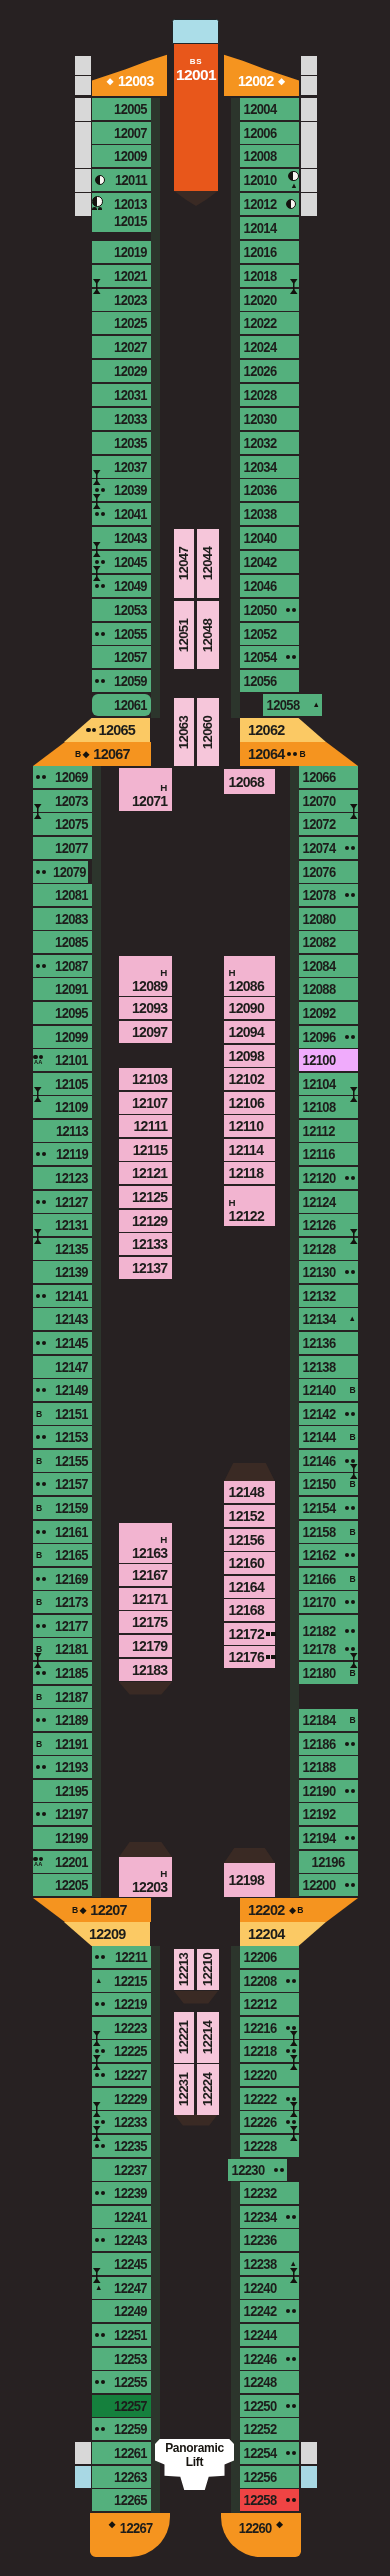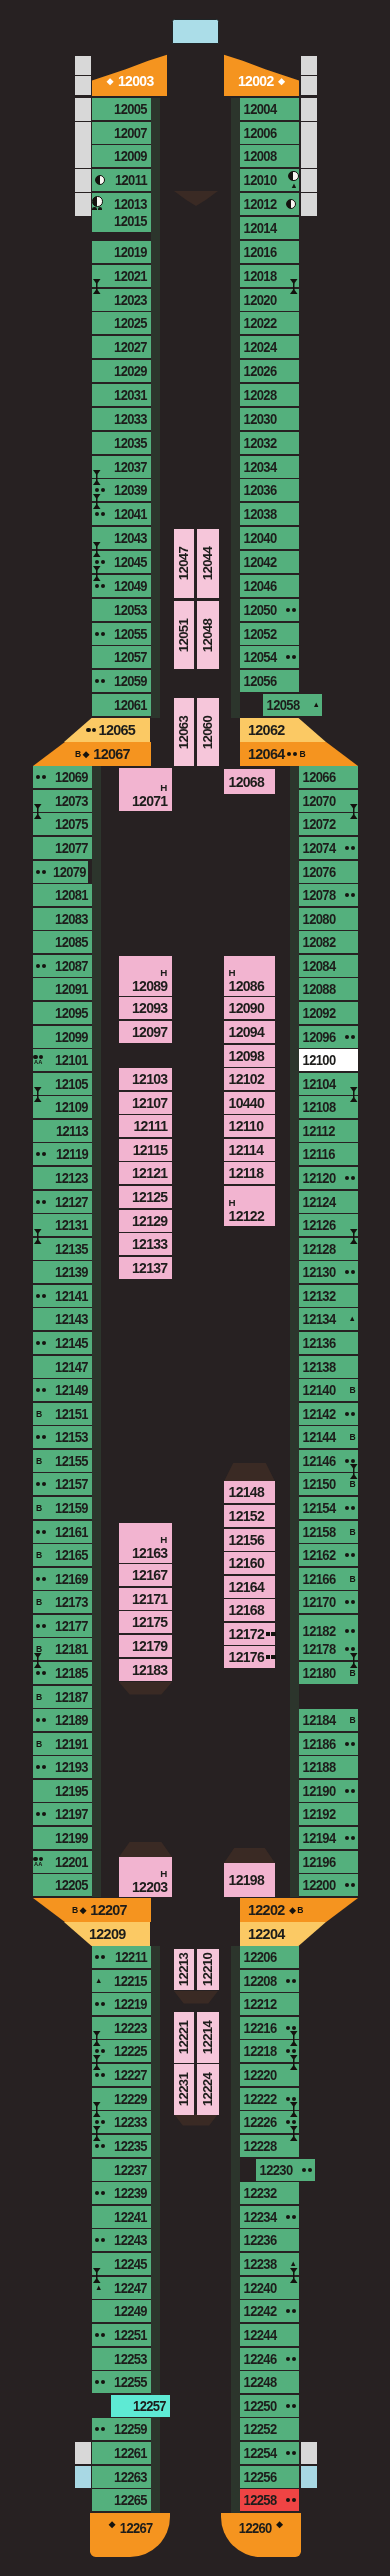--- a/index.html
+++ b/index.html
@@ -187,21 +187,21 @@
     </div>
     <div class="abs cab port" style="left: 92px; top: 670px; width: 59px; height: 22px; background: rgb(84, 176, 125); z-index: 3;">
       <span class="icns">
         <span class="icns" style="padding: 0px; gap: 1.1px;">
           <i class="dt"></i>
           <i class="dt"></i>
         </span>
       </span>
       <span class="num">12059</span>
     </div>
-    <div class="abs cab port" style="left: 92px; top: 694px; width: 59px; height: 22px; background: rgb(84, 176, 125); z-index: 3;">
+    <div class="abs cab port" style="left: 92px; top: 694px; width: 59px; height: 22px; background: rgb(84, 176, 125); z-index: 3; border-radius: 6px;">
       <span class="num">12061</span>
     </div>
     <div class="abs cab stbd" style="left: 240px; top: 98px; width: 59px; height: 22px; background: rgb(84, 176, 125); z-index: 3;">
       <span class="num">12004</span>
     </div>
     <div class="abs cab stbd" style="left: 240px; top: 122px; width: 59px; height: 22px; background: rgb(84, 176, 125); z-index: 3;">
       <span class="num">12006</span>
     </div>
     <div class="abs cab stbd" style="left: 240px; top: 145px; width: 59px; height: 22px; background: rgb(84, 176, 125); z-index: 3;">
       <span class="num">12008</span>
@@ -670,21 +670,21 @@
     </div>
     <div class="abs cab stbd" style="left: 299px; top: 1026px; width: 59px; height: 22px; background: rgb(84, 176, 125); z-index: 3;">
       <span class="num">12096</span>
       <span class="icns" style="margin-left: auto;">
         <span class="icns" style="padding: 0px; gap: 1.1px;">
           <i class="dt"></i>
           <i class="dt"></i>
         </span>
       </span>
     </div>
-    <div class="abs cab stbd" style="left: 299px; top: 1049px; width: 59px; height: 22px; background: #ffffff; z-index: 3;">
+    <div class="abs cab stbd" style="left: 299px; top: 1049px; width: 59px; height: 22px; background: #f0abfc; z-index: 3;">
       <span class="num">12100</span>
     </div>
     <div class="abs cab stbd" style="left: 299px; top: 1073px; width: 59px; height: 22px; background: rgb(84, 176, 125); z-index: 3;">
       <span class="num">12104</span>
     </div>
     <div class="abs " style="left: 350px; top: 1087px; width: 7.5px; height: 15px; z-index: 7;">
       <svg class="divsvg" viewBox="0 0 13 26" style="left:0;top:0">
         <polygon points="0,0 13,0 6.5,9" fill="#14120e"></polygon>
         <rect x="5.2" y="7" width="2.6" height="12" fill="#14120e"></rect>
         <polygon points="0,26 13,26 6.5,17" fill="#14120e"></polygon>
@@ -899,21 +899,21 @@
     </div>
     <div class="abs cab stbd" style="left: 299px; top: 1827px; width: 59px; height: 22px; background: rgb(84, 176, 125); z-index: 3;">
       <span class="num">12194</span>
       <span class="icns" style="margin-left: auto;">
         <span class="icns" style="padding: 0px; gap: 1.1px;">
           <i class="dt"></i>
           <i class="dt"></i>
         </span>
       </span>
     </div>
-    <div class="abs cab stbd" style="left: 299px; top: 1851px; width: 59px; height: 22px; background: rgb(84, 176, 125); z-index: 3;">
+    <div class="abs cab stbd" style="left: 299px; top: 1851px; width: 59px; height: 22px; background: rgb(84, 176, 125); z-index: 3; justify-content: center;">
       <span class="num">12196</span>
     </div>
     <div class="abs cab stbd" style="left: 299px; top: 1874px; width: 59px; height: 22px; background: rgb(84, 176, 125); z-index: 3;">
       <span class="num">12200</span>
       <span class="icns" style="margin-left: auto;">
         <span class="icns" style="padding: 0px; gap: 1.1px;">
           <i class="dt"></i>
           <i class="dt"></i>
         </span>
       </span>
@@ -1069,21 +1069,21 @@
     </div>
     <div class="abs cab port" style="left: 92px; top: 2371px; width: 59px; height: 22px; background: rgb(84, 176, 125); z-index: 3;">
       <span class="icns">
         <span class="icns" style="padding: 0px; gap: 1.1px;">
           <i class="dt"></i>
           <i class="dt"></i>
         </span>
       </span>
       <span class="num">12255</span>
     </div>
-    <div class="abs cab port" style="left: 92px; top: 2395px; width: 59px; height: 22px; background: #5eead4; z-index: 3; margin-left: 19px;">
+    <div class="abs cab port" style="left: 92px; top: 2395px; width: 59px; height: 22px; background: #15803d; z-index: 3;">
       <span class="num">12257</span>
     </div>
     <div class="abs cab port" style="left: 92px; top: 2418px; width: 59px; height: 22px; background: rgb(84, 176, 125); z-index: 3;">
       <span class="icns">
         <span class="icns" style="padding: 0px; gap: 1.1px;">
           <i class="dt"></i>
           <i class="dt"></i>
         </span>
       </span>
       <span class="num">12259</span>
@@ -1175,21 +1175,21 @@
     <div class="abs " style="left: 290px; top: 2126px; width: 7.5px; height: 15px; z-index: 7;">
       <svg class="divsvg" viewBox="0 0 13 26" style="left:0;top:0">
         <polygon points="0,0 13,0 6.5,9" fill="#14120e"></polygon>
         <rect x="5.2" y="7" width="2.6" height="12" fill="#14120e"></rect>
         <polygon points="0,26 13,26 6.5,17" fill="#14120e"></polygon>
       </svg>
     </div>
     <div class="abs cab stbd" style="left: 240px; top: 2135px; width: 59px; height: 22px; background: rgb(84, 176, 125); z-index: 3;">
       <span class="num">12228</span>
     </div>
-    <div class="abs cab stbd" style="left: 256px; top: 2159px; width: 59px; height: 22px; background: rgb(84, 176, 125); z-index: 3;">
+    <div class="abs cab stbd" style="left: 228px; top: 2159px; width: 59px; height: 22px; background: rgb(84, 176, 125); z-index: 3;">
       <span class="num">12230</span>
       <span class="icns" style="margin-left: auto;">
         <span class="icns" style="padding: 0px; gap: 1.1px;">
           <i class="dt"></i>
           <i class="dt"></i>
         </span>
       </span>
     </div>
     <div class="abs cab stbd" style="left: 240px; top: 2182px; width: 59px; height: 22px; background: rgb(84, 176, 125); z-index: 3;">
       <span class="num">12232</span>
@@ -1297,20 +1297,24 @@
     <div class="abs " style="left: 301px; top: 145px; width: 15.5px; height: 23px; background: rgb(216, 216, 216); z-index: 2;"></div>
     <div class="abs " style="left: 75px; top: 169px; width: 15.5px; height: 23px; background: rgb(216, 216, 216); z-index: 2;"></div>
     <div class="abs " style="left: 301px; top: 169px; width: 15.5px; height: 23px; background: rgb(216, 216, 216); z-index: 2;"></div>
     <div class="abs " style="left: 75px; top: 193px; width: 15.5px; height: 23px; background: rgb(216, 216, 216); z-index: 2;"></div>
     <div class="abs " style="left: 301px; top: 193px; width: 15.5px; height: 23px; background: rgb(216, 216, 216); z-index: 2;"></div>
     <div class="abs " style="left: 75px; top: 2442px; width: 15.5px; height: 22.4px; background: rgb(216, 216, 216); z-index: 2;"></div>
     <div class="abs " style="left: 75px; top: 2466px; width: 15.5px; height: 22.4px; background: rgb(168, 216, 228); z-index: 2;"></div>
     <div class="abs " style="left: 301px; top: 2442px; width: 15.5px; height: 22.4px; background: rgb(216, 216, 216); z-index: 2;"></div>
     <div class="abs " style="left: 301px; top: 2466px; width: 15.5px; height: 22.4px; background: rgb(168, 216, 228); z-index: 2;"></div>
     <div class="abs " style="left: 172px; top: 19px; width: 47px; height: 25px; background: rgb(171, 221, 232); border: 1.1px solid rgb(31, 37, 39); border-radius: 2.3px 2.3px 0px 0px; z-index: 4;"></div>
+    <div class="abs " style="left: 174px; top: 44px; width: 44px; height: 147px; background: rgb(232, 87, 27); z-index: 4; display: flex; flex-direction: column; align-items: center; padding-top: 12.6px;">
+      <span style="color:#fff;font-weight:bold;font-size:8px;letter-spacing:0.6px">BS</span>
+      <span style="color:#fff;font-weight:bold;font-size:15.5px;letter-spacing:-0.6px">12001</span>
+    </div>
     <div class="abs " style="left: 174px; top: 191px; width: 44px; height: 15px; background: rgb(58, 42, 36); clip-path: polygon(0px 0px, 100% 0px, 72% 60%, 50% 100%, 28% 60%); z-index: 2;"></div>
     <div class="abs cab whitetx" style="left: 92px; top: 53px; width: 75px; height: 43px; background: rgb(245, 148, 31); clip-path: polygon(0px 64%, 45% 38%, 75% 18%, 100% 4%, 100% 100%, 0px 100%); z-index: 3; justify-content: center; font-size: 15.5px; padding-top: 12.6px;">
       <span class="icns">
         <span class="dia" style="color: rgb(255, 255, 255);">◆</span>
       </span>
       <span class="num" style="margin: 0px; padding: 0px; color: rgb(255, 255, 255);">12003</span>
     </div>
     <div class="abs cab whitetx" style="left: 224px; top: 53px; width: 75px; height: 43px; background: rgb(245, 148, 31); clip-path: polygon(0px 4%, 25% 18%, 55% 38%, 100% 64%, 100% 100%, 0px 100%); z-index: 3; justify-content: center; font-size: 15.5px; padding-top: 12.6px;">
       <span class="num" style="margin: 0px; padding: 0px; color: rgb(255, 255, 255);">12002</span>
       <span class="icns">
@@ -1421,21 +1425,21 @@
     <div class="abs " style="left: 224px; top: 1021px; width: 51px; height: 22.4px; background: rgb(242, 180, 208); z-index: 3; display: flex; align-items: center; justify-content: flex-start; padding: 0px 4.6px;">
       <span class="pinknum">12094</span>
     </div>
     <div class="abs " style="left: 224px; top: 1045px; width: 51px; height: 22.4px; background: rgb(242, 180, 208); z-index: 3; display: flex; align-items: center; justify-content: flex-start; padding: 0px 4.6px;">
       <span class="pinknum">12098</span>
     </div>
     <div class="abs " style="left: 224px; top: 1068px; width: 51px; height: 22.4px; background: rgb(242, 180, 208); z-index: 3; display: flex; align-items: center; justify-content: flex-start; padding: 0px 4.6px;">
       <span class="pinknum">12102</span>
     </div>
     <div class="abs " style="left: 224px; top: 1092px; width: 51px; height: 22.4px; background: rgb(242, 180, 208); z-index: 3; display: flex; align-items: center; justify-content: flex-start; padding: 0px 4.6px;">
-      <span class="pinknum">10440</span>
+      <span class="pinknum">12106</span>
     </div>
     <div class="abs " style="left: 224px; top: 1115px; width: 51px; height: 22.4px; background: rgb(242, 180, 208); z-index: 3; display: flex; align-items: center; justify-content: flex-start; padding: 0px 4.6px;">
       <span class="pinknum">12110</span>
     </div>
     <div class="abs " style="left: 224px; top: 1139px; width: 51px; height: 22.4px; background: rgb(242, 180, 208); z-index: 3; display: flex; align-items: center; justify-content: flex-start; padding: 0px 4.6px;">
       <span class="pinknum">12114</span>
     </div>
     <div class="abs " style="left: 224px; top: 1162px; width: 51px; height: 22.4px; background: rgb(242, 180, 208); z-index: 3; display: flex; align-items: center; justify-content: flex-start; padding: 0px 4.6px;">
       <span class="pinknum">12118</span>
     </div>
@@ -1552,14 +1556,18 @@
         <span class="dia">◆</span>
       </span>
       <span class="num" style="margin: 0px; padding: 0px;">12267</span>
     </div>
     <div class="abs cab" style="left: 221px; top: 2513px; width: 80px; height: 44px; background: rgb(245, 148, 31); z-index: 3; justify-content: center; align-items: flex-start; padding-top: 7px; border-radius: 0px 0px 5.7px 40px;">
       <span class="num" style="margin: 0px; padding: 0px;">12260</span>
       <span class="icns">
         <span class="dia">◆</span>
       </span>
     </div>
+    <div class="abs lift" style="left: 155px; top: 2439px; width: 79px; height: 51px; background: rgb(255, 255, 255); clip-path: polygon(6% 0px, 94% 0px, 100% 10%, 100% 42%, 88% 50%, 88% 72%, 68% 74%, 63% 100%, 37% 100%, 32% 74%, 12% 72%, 12% 50%, 0px 42%, 0px 10%); z-index: 4; padding-top: 3.4px;">
+      <span>Panoramic</span>
+      <span>Lift</span>
+    </div>
   </div>
 
 
 </body></html>

